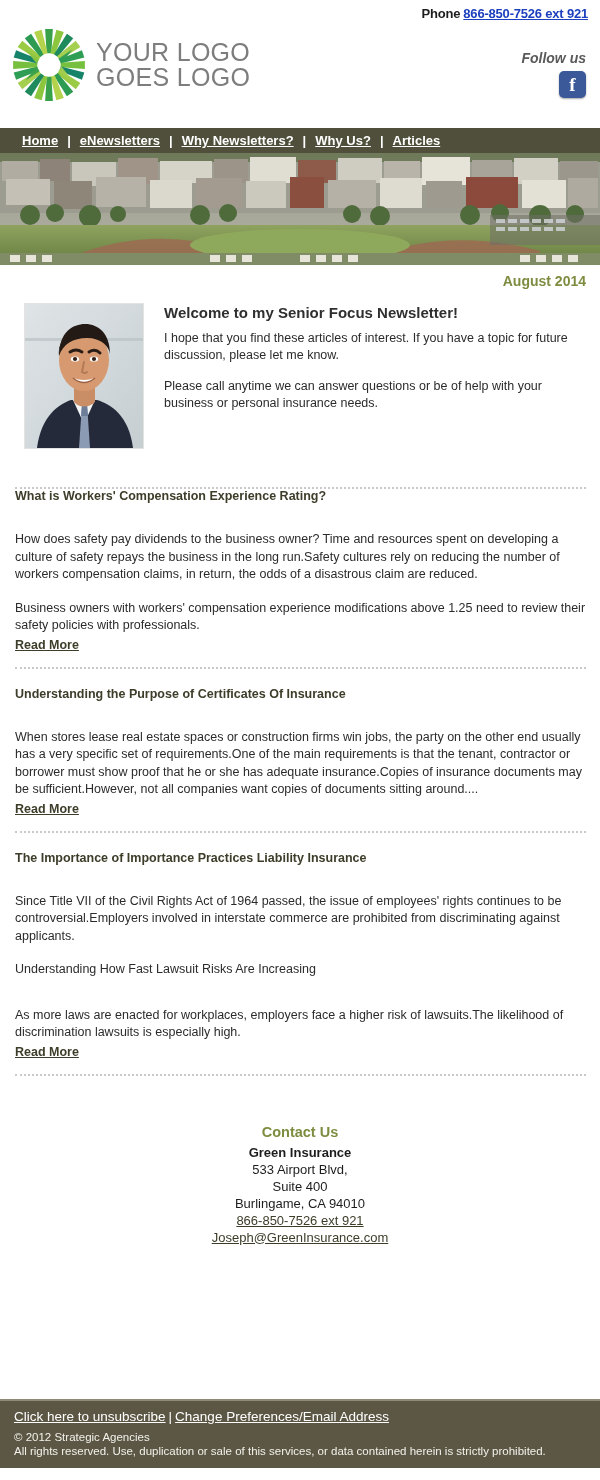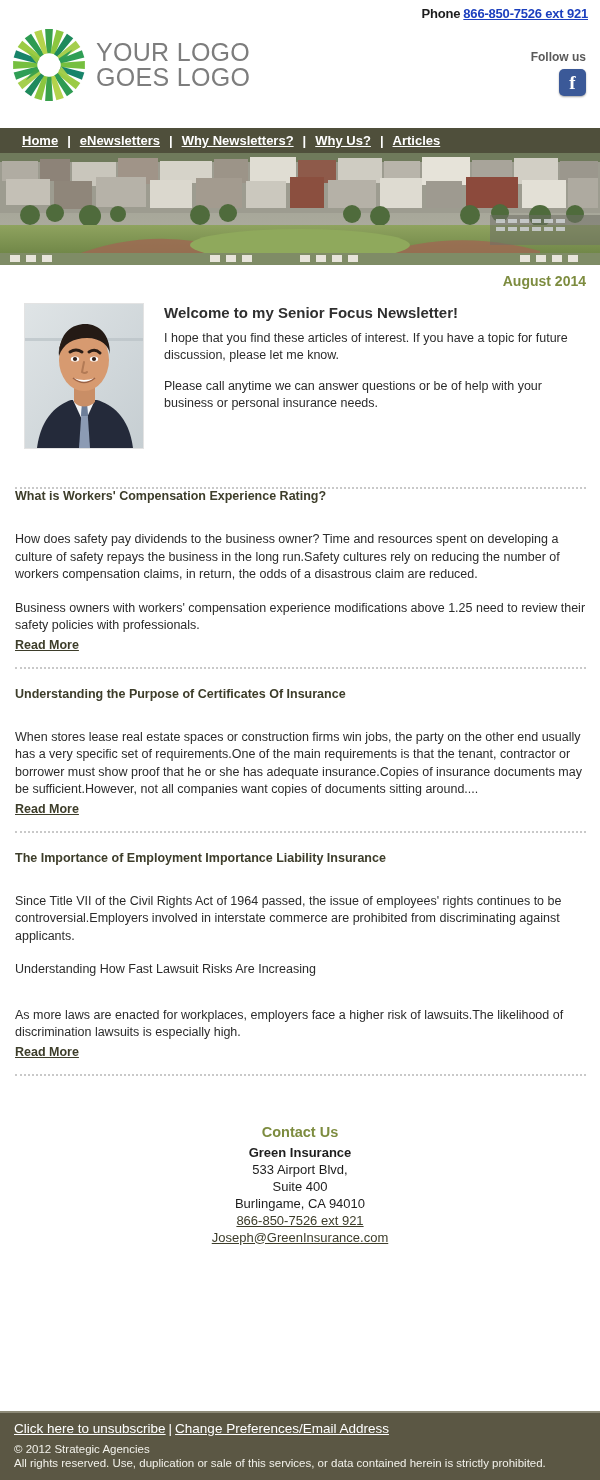--- a/index.html
+++ b/index.html
@@ -61,21 +61,22 @@
   .logo-text span { display: block; }
 
   .follow-block {
     position: absolute;
     right: 14px;
     top: 50px;
     text-align: right;
     width: 180px;
   }
   .follow-text {
-    font-size: 12px;
+    font-size: 14px;
+    font-style: italic;
     font-weight: bold;
     color: #5a5a5a;
   }
   .fb-icon {
     display: inline-block;
     width: 27px;
     height: 27px;
     background: #3b5998;
     border-radius: 5px;
     margin-top: 5px;
@@ -237,21 +238,21 @@
     line-height: 17px;
     color: #3d3d2a;
     text-decoration: underline;
     display: block;
   }
 
   
   .footer {
     position: absolute;
     left: 0;
-    bottom: 0;
+    bottom: 12px;
     width: 600px;
     background: #5b5744;
     box-sizing: border-box;
     padding: 8px 14px 10px 14px;
     border-top: 2px solid #8d8a78;
   }
   .footer-links {
     font-size: 13.5px;
     color: #ffffff;
     margin-bottom: 6px;
@@ -553,21 +554,21 @@
     <div class="article-title">Understanding the Purpose of Certificates Of Insurance</div>
     <div class="article-p">When stores lease real estate spaces or construction firms win jobs, the party on the other end usually has a very specific set of requirements.One of the main requirements is that the tenant, contractor or borrower must show proof that he or she has adequate insurance.Copies of insurance documents may be sufficient.However, not all companies want copies of documents sitting around....</div>
     <a class="read-more" href="#">Read More</a>
   </div>
 </div>
 <div class="divider art-div"></div>
 
 <div class="section">
   <div style="height:18px"></div>
   <div>
-    <div class="article-title">The Importance of Employment Importance Liability Insurance</div>
+    <div class="article-title">The Importance of Importance Practices Liability Insurance</div>
     <div class="article-p">Since Title VII of the Civil Rights Act of 1964 passed, the issue of employees' rights continues to be controversial.Employers involved in interstate commerce are prohibited from discriminating against applicants.</div>
     <div class="sub-title">Understanding How Fast Lawsuit Risks Are Increasing</div>
     <div class="article-p">As more laws are enacted for workplaces, employers face a higher risk of lawsuits.The likelihood of discrimination lawsuits is especially high.</div>
     <a class="read-more" href="#">Read More</a>
   </div>
 </div>
 <div class="divider art-div"></div>
 
 <div class="contact">
   <div class="contact-heading">Contact Us</div>

